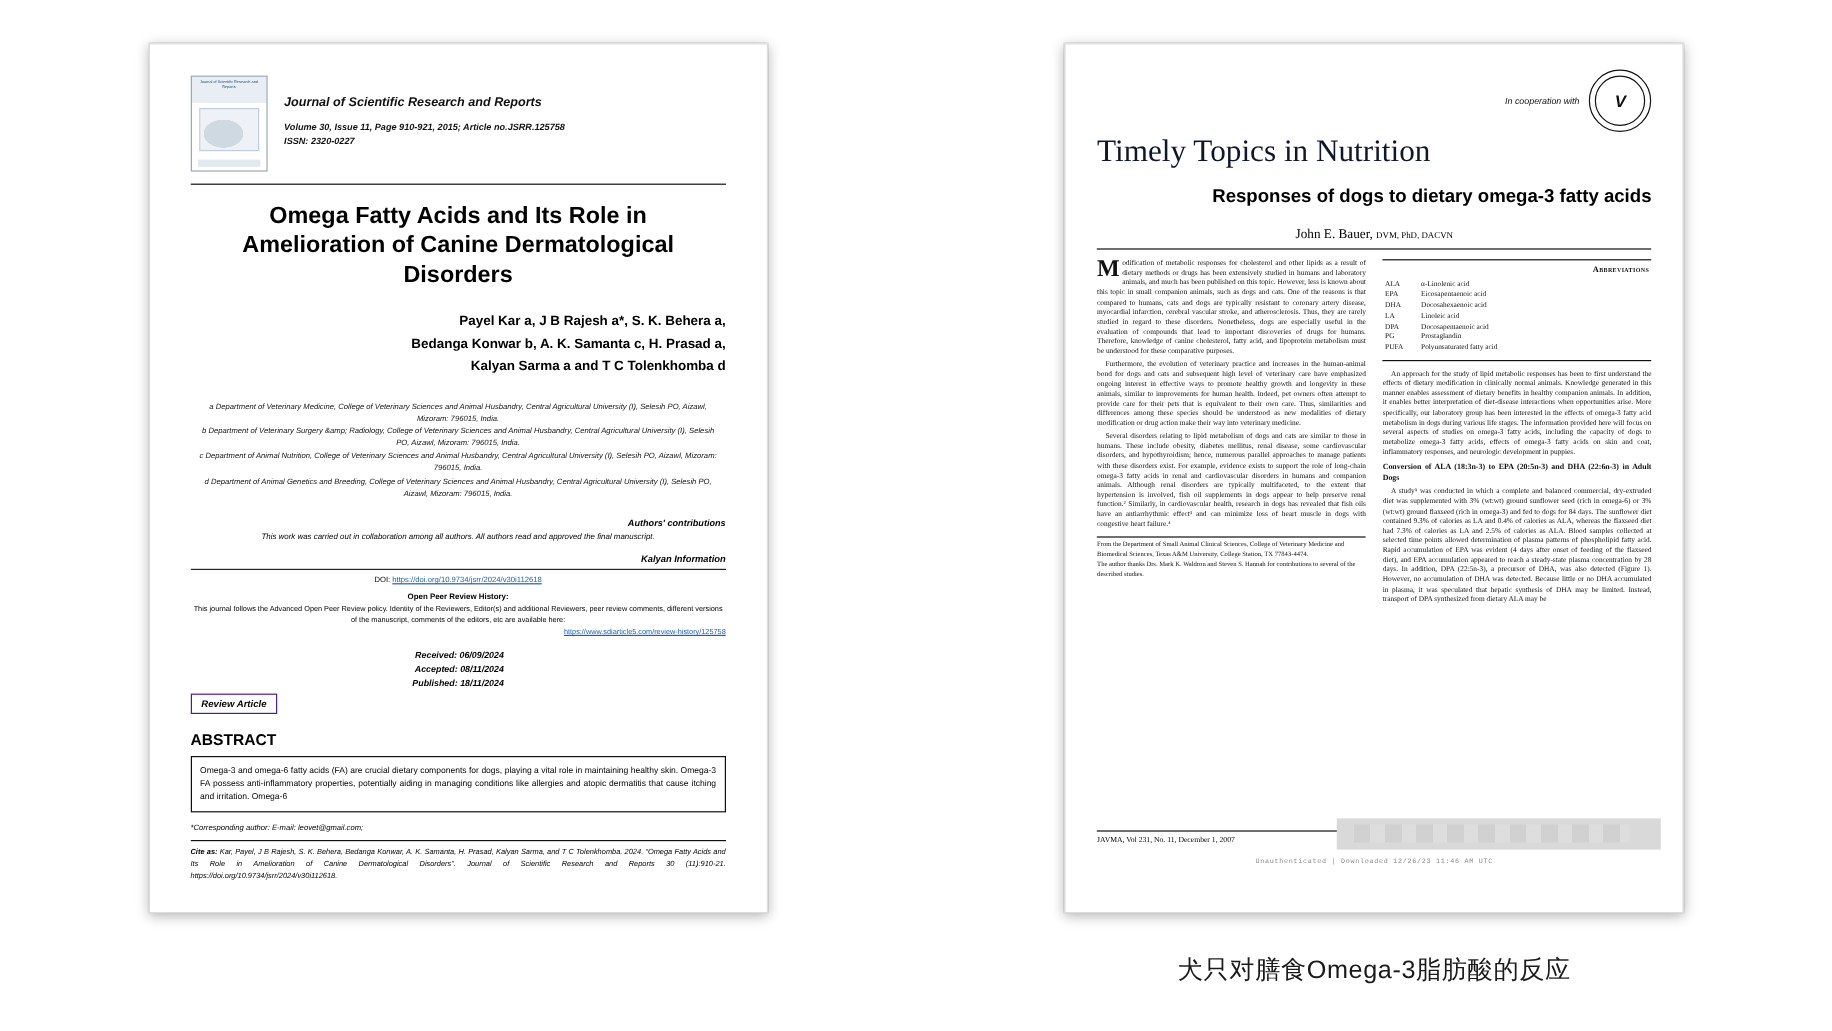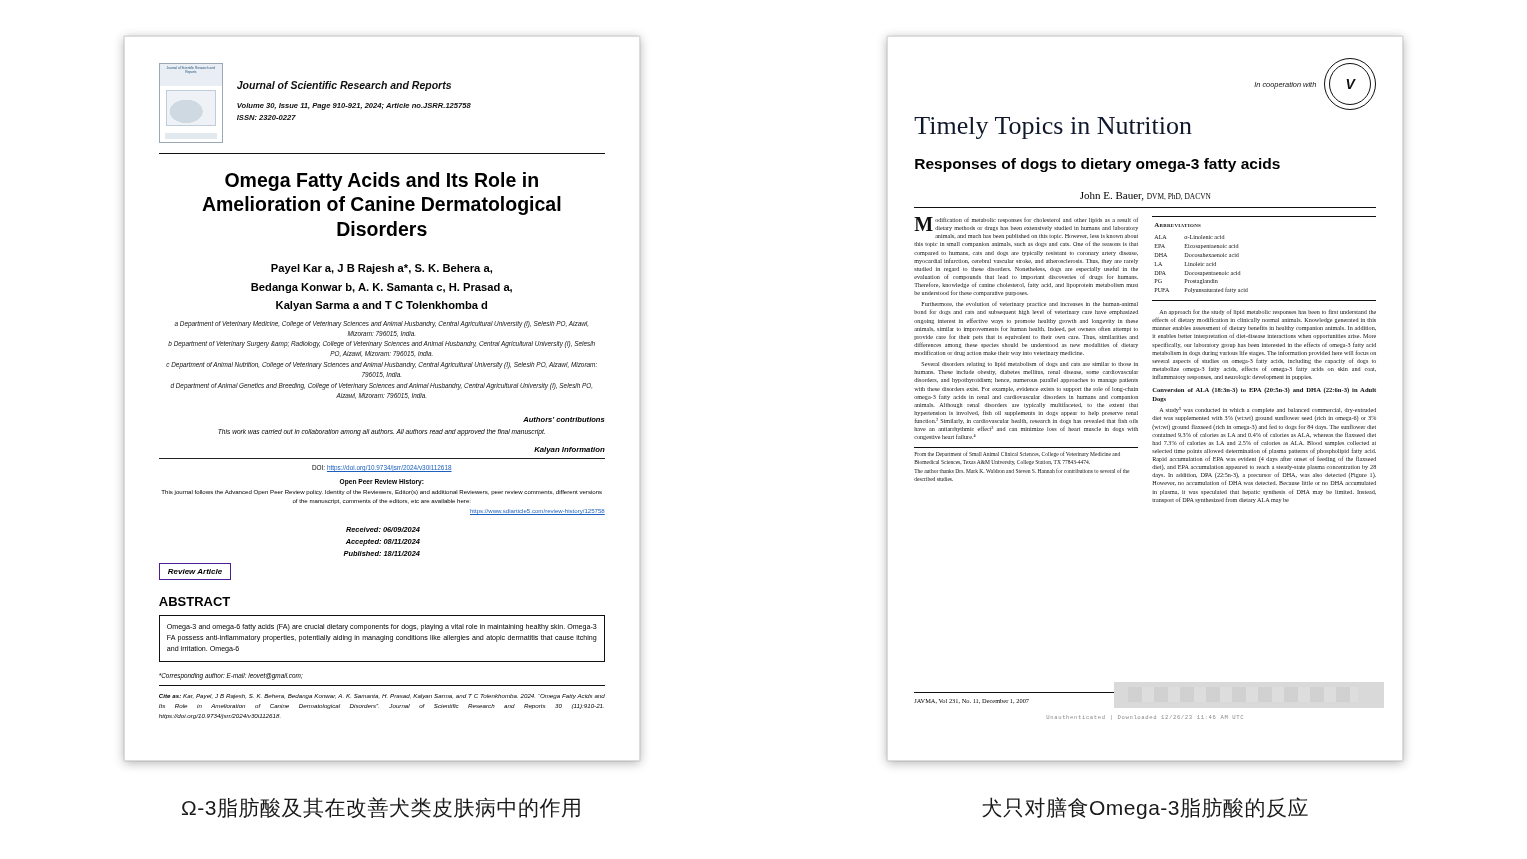--- a/index.html
+++ b/index.html
@@ -111,26 +111,26 @@
   }
   .paper-title {
     text-align: center;
     font-size: 19.5px;
     font-weight: bold;
     line-height: 1.25;
     color: #000;
     margin: 4px 6px 18px 6px;
   }
   .authors {
-    text-align: center;
+    text-align: right;
     font-size: 11.2px;
     font-weight: bold;
     line-height: 1.65;
     color: #000;
-    margin-bottom: 4px;
+    margin-bottom: 20px;
   }
   .affils {
     font-size: 6.4px;
     font-style: italic;
     text-align: center;
     line-height: 1.55;
     color: #111;
     margin: 0 6px 14px 6px;
   }
   .affils div { margin-bottom: 1px; }
@@ -273,20 +273,21 @@
     font-size: 26px;
     color: #0f172a;
     font-weight: normal;
     margin: 2px 0 14px 0;
   }
   .tt-sub {
     font-size: 15.5px;
     font-weight: bold;
     color: #000;
     margin-bottom: 16px;
+    text-align: right;
   }
   .tt-author {
     text-align: center;
     font-family: "Liberation Serif", serif;
     font-size: 11px;
     color: #000;
     margin-bottom: 4px;
   }
   .tt-author .deg { font-size: 7.4px; }
   .hr-dark { border-top: 1.2px solid #111; margin: 6px 0 8px 0; }
@@ -314,21 +315,21 @@
     padding-right: 2px;
     font-family: "Liberation Serif", serif;
   }
   .abbr-box {
     border-top: 1px solid #111;
     border-bottom: 1px solid #111;
     padding: 4px 2px 5px 2px;
     margin-bottom: 7px;
   }
   .abbr-title {
-    text-align: left;
+    text-align: right;
     font-variant: small-caps;
     font-weight: bold;
     font-size: 7px;
     letter-spacing: 0.3px;
     margin-bottom: 3px;
   }
   .abbr-row {
     display: flex;
     font-size: 6.1px;
     line-height: 1.45;
@@ -395,21 +396,21 @@
     <div class="page page-left">
 
       <div class="jsrr-head">
         <div class="jsrr-cover">
           <div class="cv-title">Journal of Scientific Research and Reports</div>
           <div class="cv-img"></div>
           <div class="cv-foot"></div>
         </div>
         <div class="jsrr-meta">
           <div class="jsrr-journal">Journal of Scientific Research and Reports</div>
-          <div class="jsrr-vol">Volume 30, Issue 11, Page 910-921, 2024; Article no.JSRR.125758</div>
+          <div class="jsrr-vol">Volume 30, Issue 11, Page 910-921, 2015; Article no.JSRR.125758</div>
           <div class="jsrr-issn">ISSN: 2320-0227</div>
         </div>
       </div>
 
       <div class="rule"></div>
 
       <div class="paper-title">Omega Fatty Acids and Its Role in Amelioration of Canine Dermatological Disorders</div>
 
       <div class="authors">
         <div>Payel Kar a, J B Rajesh a*, S. K. Behera a,</div>
@@ -452,21 +453,20 @@
       <div class="abstract-box">Omega-3 and omega-6 fatty acids (FA) are crucial dietary components for dogs, playing a vital role in maintaining healthy skin.  Omega-3 FA possess anti-inflammatory properties, potentially aiding in managing conditions like allergies and atopic dermatitis that cause itching and irritation. Omega-6</div>
 
       <div class="corresp">*Corresponding author: E-mail: leovet@gmail.com;</div>
       <div class="cite-rule"></div>
       <div class="cite">
         <b>Cite as:</b>
         <span>Kar, Payel, J B Rajesh, S. K. Behera, Bedanga Konwar, A. K. Samanta, H. Prasad, Kalyan Sarma, and T C Tolenkhomba. 2024. “Omega Fatty Acids and Its Role in Amelioration of Canine Dermatological Disorders”. Journal of Scientific Research and Reports 30 (11):910-21. https://doi.org/10.9734/jsrr/2024/v30i112618.</span>
       </div>
 
     </div>
-    <div class="caption">Ω-3脂肪酸及其在改善犬类皮肤病中的作用</div>
   </div>
 
   <div class="doc-col">
     <div class="page page-right">
 
       <div class="coop-row">
         <span>In cooperation with</span>
         <span class="avma-seal">
           <span class="seal-txt">V</span>
         </span>

